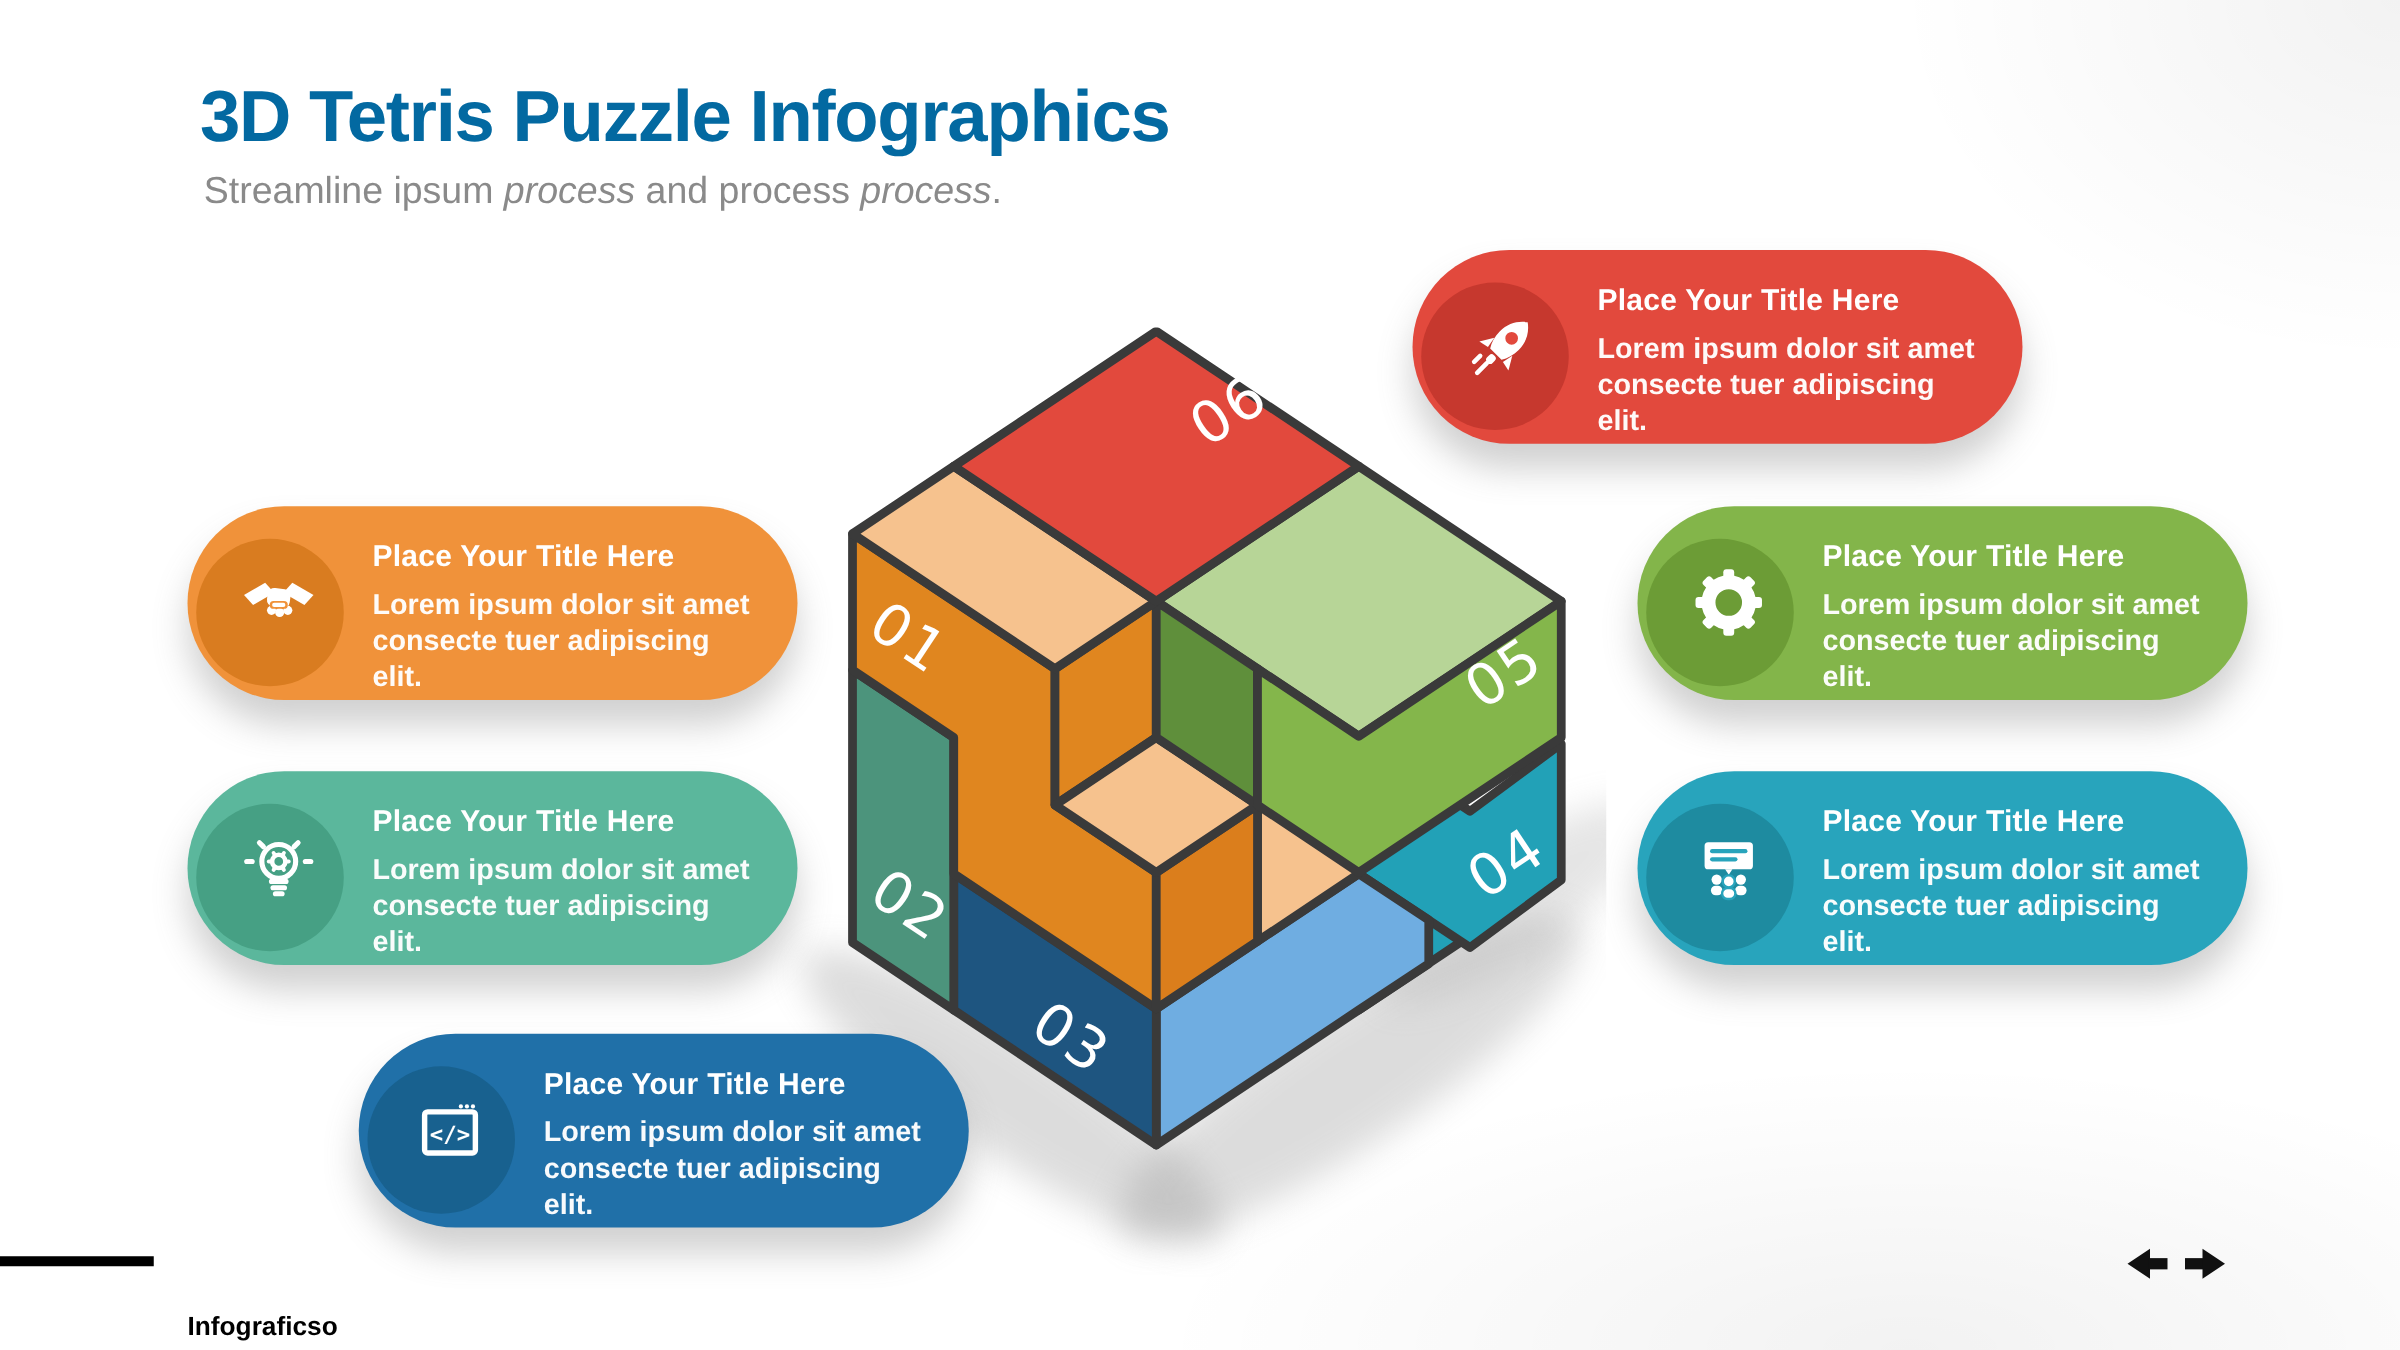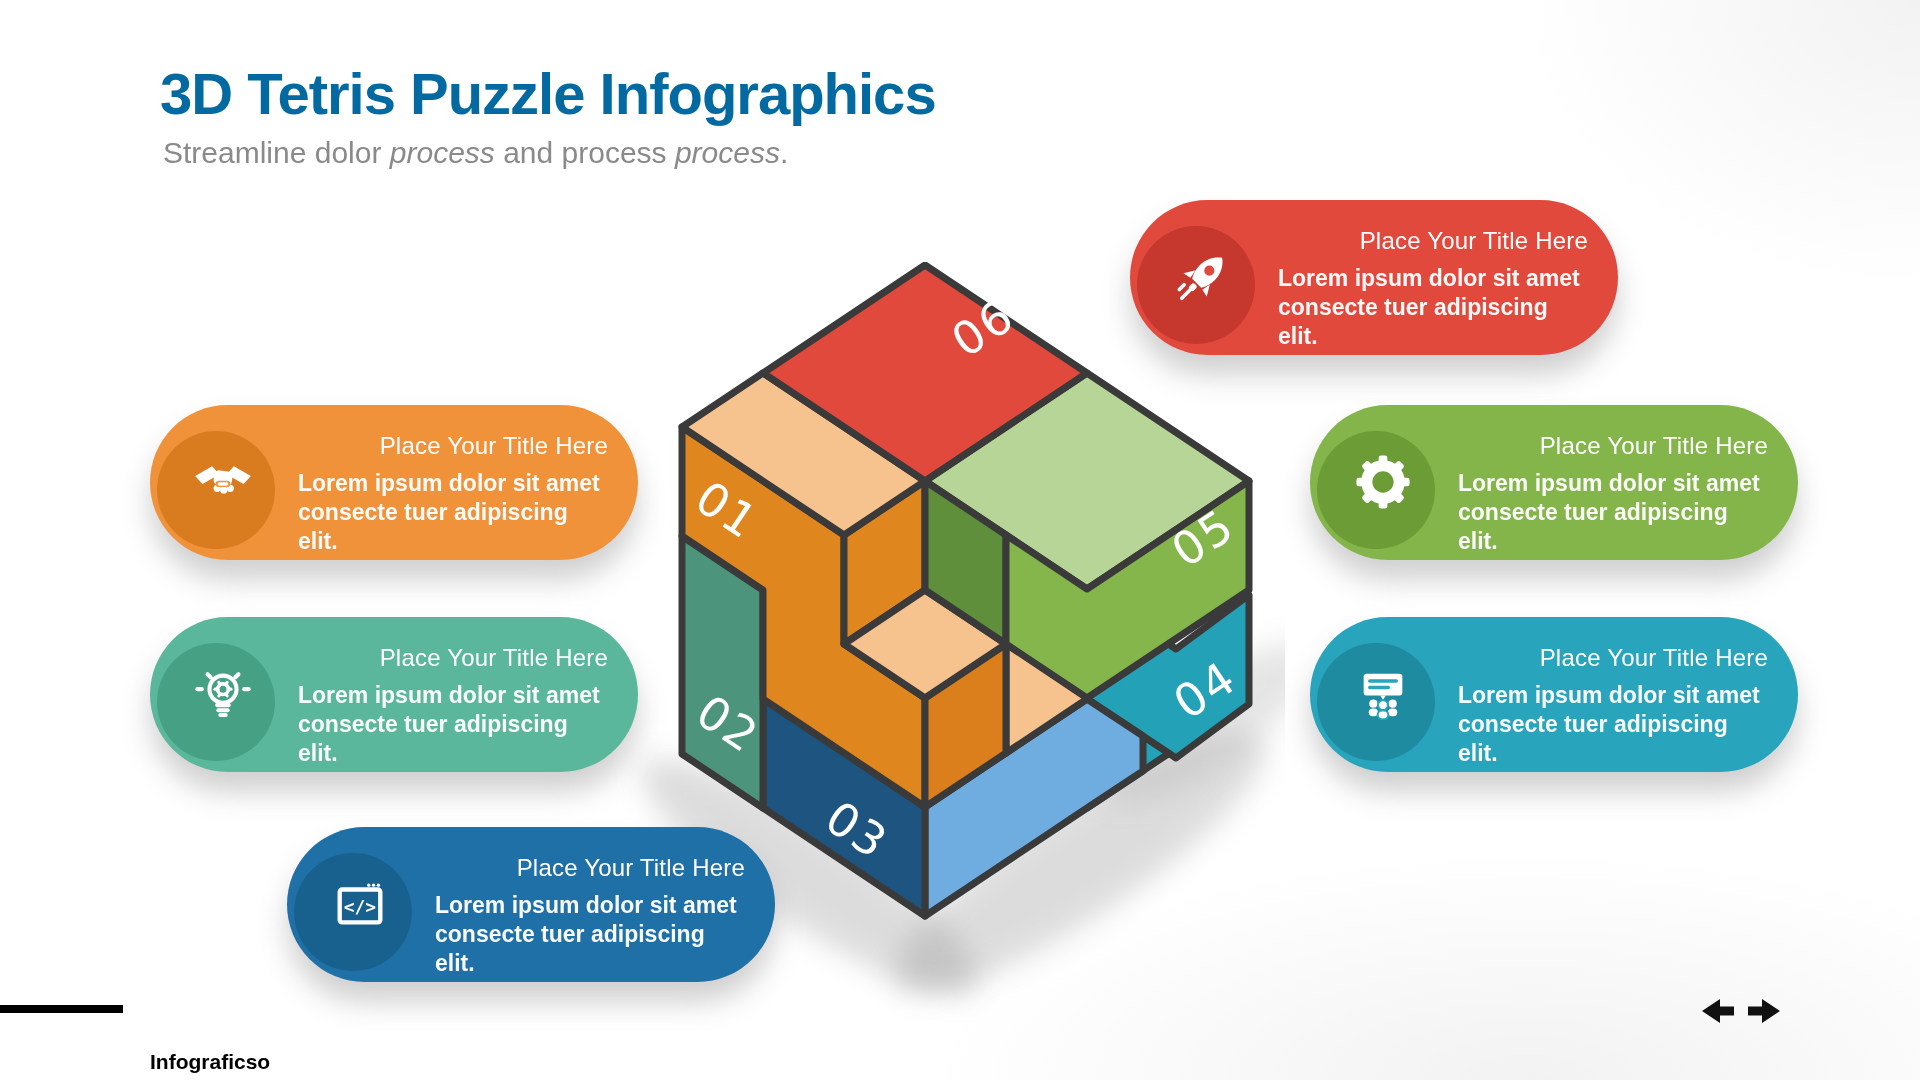--- a/index.html
+++ b/index.html
@@ -21,21 +21,21 @@
   }
   .page-subtitle i{font-style:italic;}
   
   .card{
     position:absolute;width:488px;height:155px;border-radius:80px;
     box-shadow:0 20px 28px rgba(110,110,110,0.32);
   }
   .card .knob-shadow{position:absolute;left:7px;top:26px;width:118px;height:118px;border-radius:50%;}
   .card .icon{position:absolute;left:44px;top:48px;width:58px;height:58px;}
   .card .txt{position:absolute;left:148px;top:27px;right:30px;color:#fff;}
-  .card .card-title{font-size:24px;font-weight:400;letter-spacing:0.2px;text-align:right;}
+  .card .card-title{font-size:24px;font-weight:700;letter-spacing:0.2px;}
   .card .card-body{margin-top:9px;font-size:23px;line-height:29px;font-weight:700;opacity:.97;}
   .card-red   {left:1130px;top:200px;background:#E2493D;}
   .card-red    .knob-shadow{background:#C6382E;}
   .card-orange{left:150px; top:405px;background:#F0923A;}
   .card-orange .knob-shadow{background:#D97C20;}
   .card-teal  {left:150px; top:617px;background:#5BB79C;}
   .card-teal   .knob-shadow{background:#46A084;}
   .card-green {left:1310px;top:405px;background:#83B54A;}
   .card-green  .knob-shadow{background:#6C9C36;}
   .card-cyan  {left:1310px;top:617px;background:#28A4BC;}
@@ -54,21 +54,21 @@
   .nav-arrows{position:absolute;left:1698px;top:996px;width:90px;height:30px;}
 </style>
 </head>
 <body>
 
 <div class="slide">
   <div class="shade-tr"></div>
   <div class="shade-br"></div>
 
   <div class="page-title">3D Tetris Puzzle Infographics</div>
-  <div class="page-subtitle"><span>Streamline dolor </span><i>process</i><span> and process </span><i>process</i><span>.</span></div>
+  <div class="page-subtitle"><span>Streamline ipsum </span><i>process</i><span> and process </span><i>process</i><span>.</span></div>
 
   <div class="cube-wrap">
     <svg width="720" height="760" viewBox="-20 0 720 760">
       <defs>
         <filter id="sblur" x="-60%" y="-60%" width="220%" height="220%">
             <feGaussianBlur stdDeviation="14"></feGaussianBlur>
           </filter>
       </defs>
 
       <g>

